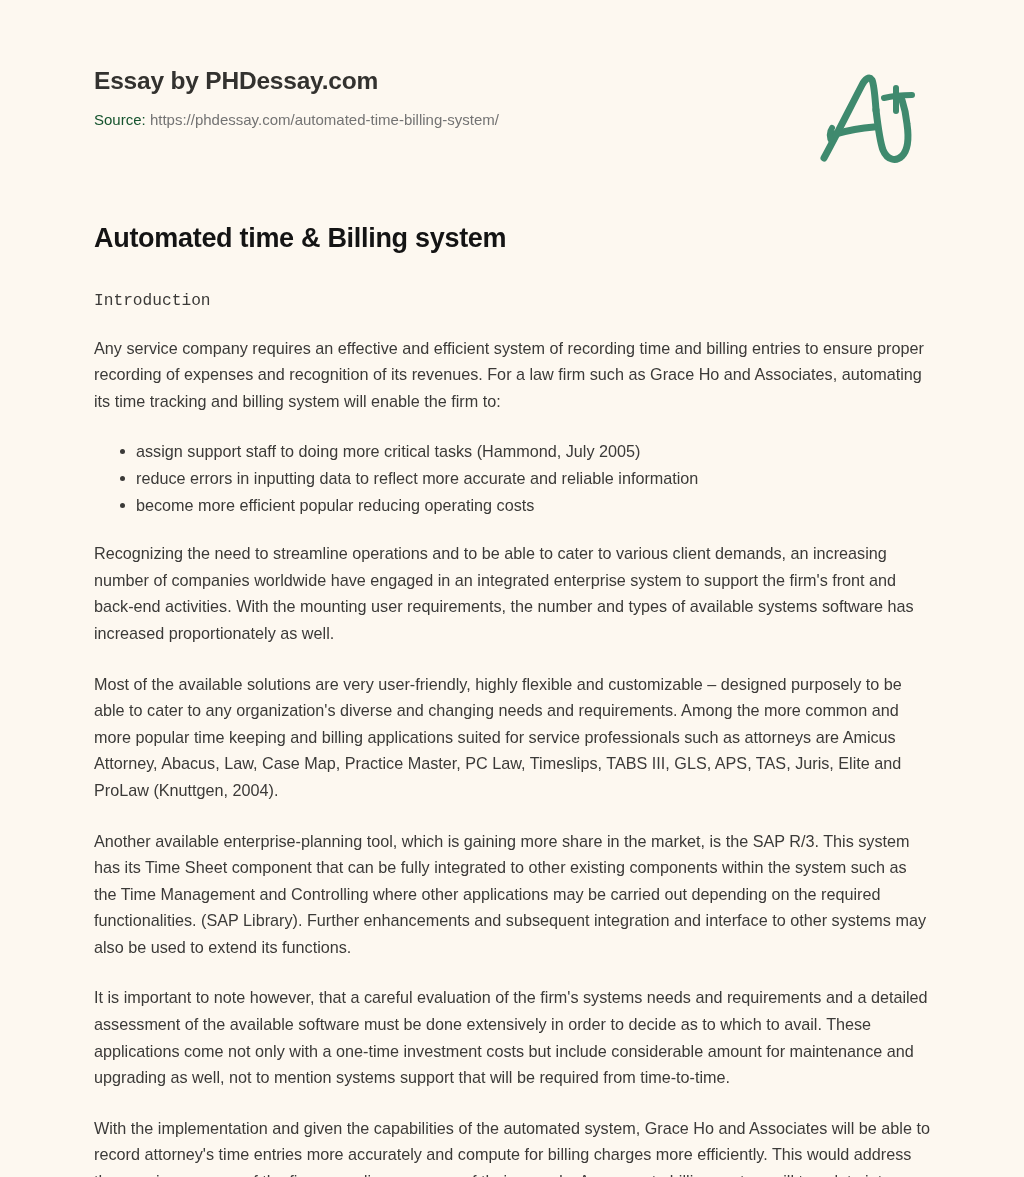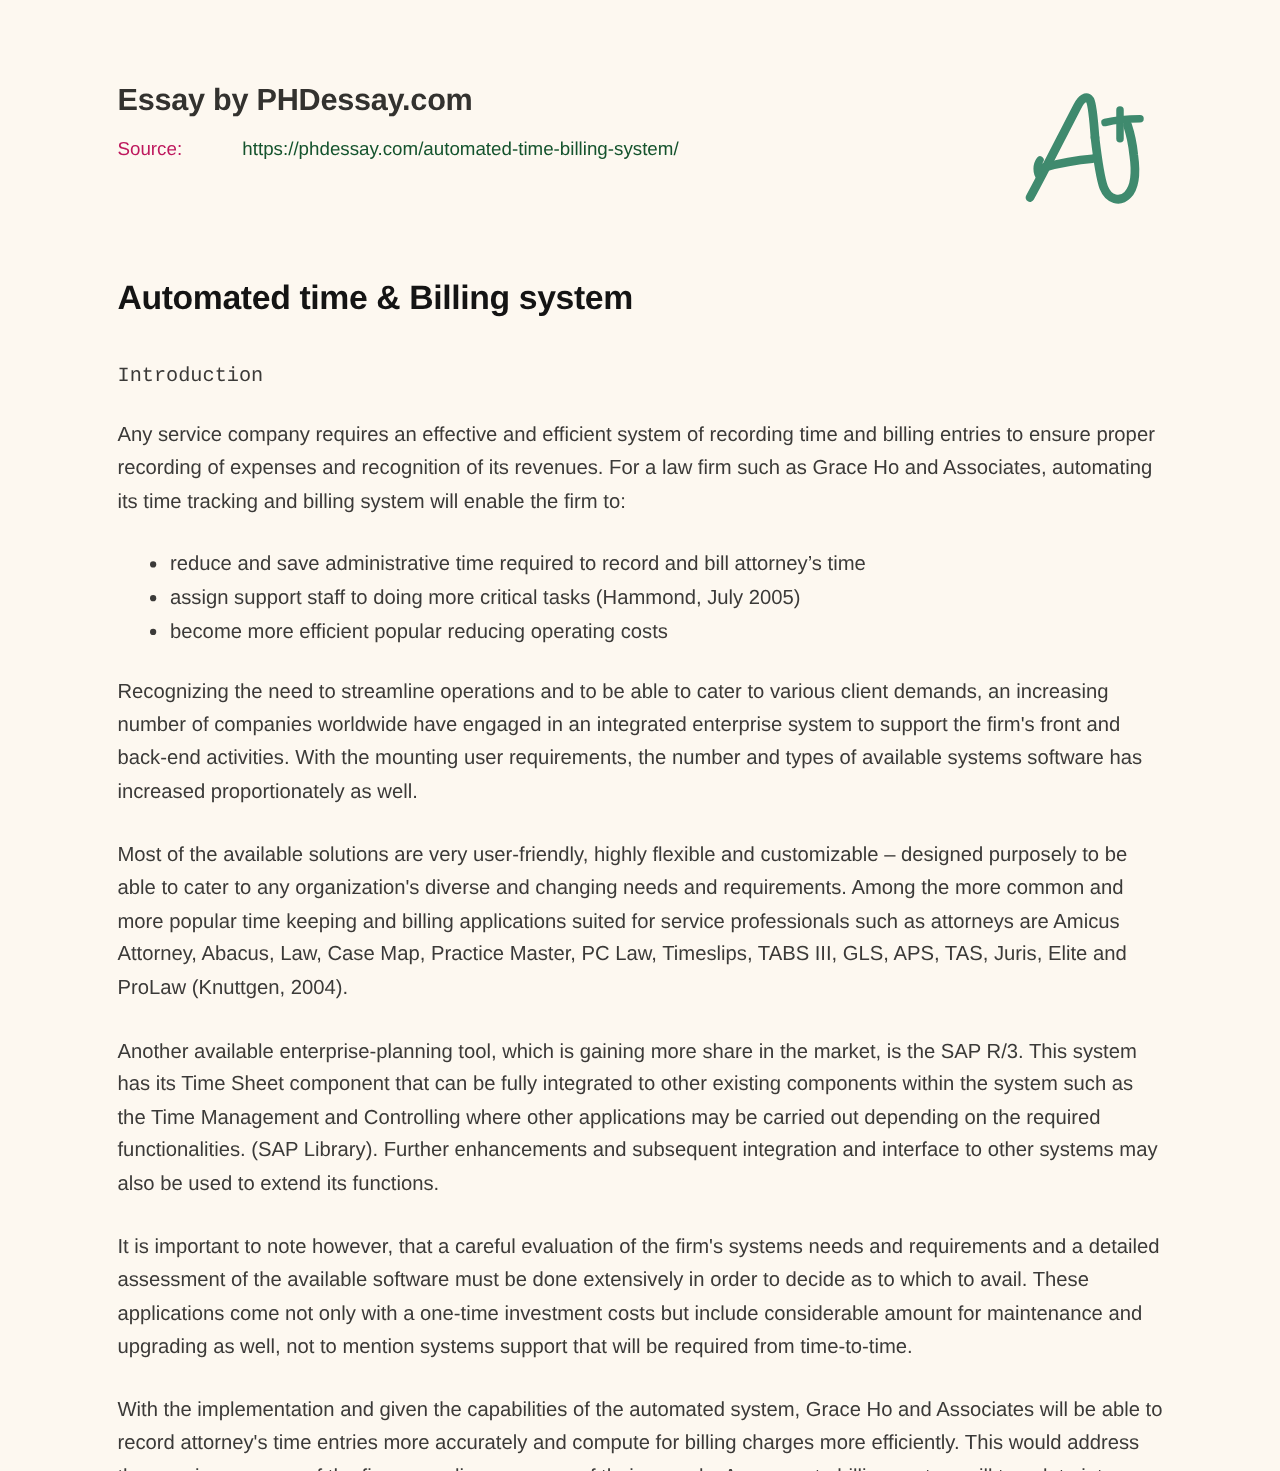--- a/index.html
+++ b/index.html
@@ -42,27 +42,26 @@
     white-space: nowrap;
   }
   .source-line {
     margin-top: 14px;
     font-size: 15px;
     line-height: 20px;
     color: #8d8b88;
     white-space: nowrap;
   }
   .source-label {
-    color: #be185d;
+    color: #14532d;
     text-align: right;
   }
   .source-url {
-    color: #14532d;
+    color: #737373;
     text-decoration: none;
-    margin-left: 44px;
   }
 
   
   .logo {
     position: absolute;
     left: 812px;
     top: 66px;
     width: 124px;
     height: 100px;
   }
@@ -156,22 +155,22 @@
 
   <div class="article">
 
     <h1 class="doc-title">Automated time &amp; Billing system</h1>
 
     <p class="para tight">Introduction</p>
 
     <p class="para">Any service company requires an effective and efficient system of recording time and billing entries to ensure proper recording of expenses and recognition of its revenues. For a law firm such as Grace Ho and Associates, automating its time tracking and billing system will enable the firm to:</p>
 
     <ul class="bullets">
-      <li>reduce and save administrative time required to record and bill attorney’s time</li>
       <li>assign support staff to doing more critical tasks (Hammond, July 2005)</li>
+      <li>reduce errors in inputting data to reflect more accurate and reliable information</li>
       <li>become more efficient popular reducing operating costs</li>
     </ul>
 
     <p class="para">Recognizing the need to streamline operations and to be able to cater to various client demands, an increasing number of companies worldwide have engaged in an integrated enterprise system to support the firm's front and back-end activities. With the mounting user requirements, the number and types of available systems software has increased proportionately as well.</p>
 
     <p class="para">Most of the available solutions are very user-friendly, highly flexible and customizable – designed purposely to be able to cater to any organization's diverse and changing needs and requirements. Among the more common and more popular time keeping and billing applications suited for service professionals such as attorneys are Amicus Attorney, Abacus, Law, Case Map, Practice Master, PC Law, Timeslips, TABS III, GLS, APS, TAS, Juris, Elite and ProLaw (Knuttgen, 2004).</p>
 
     <p class="para">Another available enterprise-planning tool, which is gaining more share in the market, is the SAP R/3. This system has its Time Sheet component that can be fully integrated to other existing components within the system such as the Time Management and Controlling where other applications may be carried out depending on the required functionalities. (SAP Library). Further enhancements and subsequent integration and interface to other systems may also be used to extend its functions.</p>
 
     <p class="para">It is important to note however, that a careful evaluation of the firm's systems needs and requirements and a detailed assessment of the available software must be done extensively in order to decide as to which to avail. These applications come not only with a one-time investment costs but include considerable amount for maintenance and upgrading as well, not to mention systems support that will be required from time-to-time.</p>

